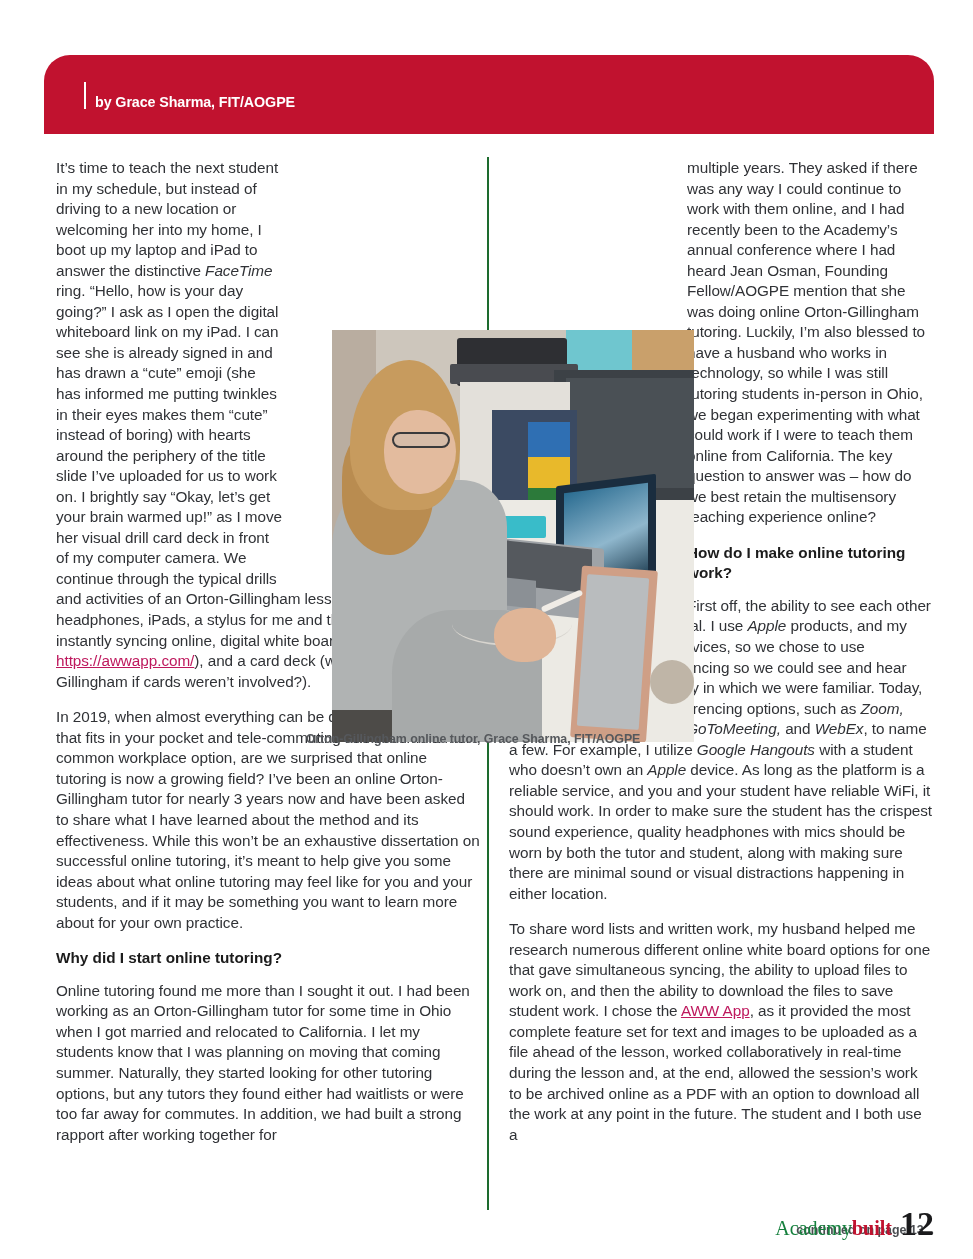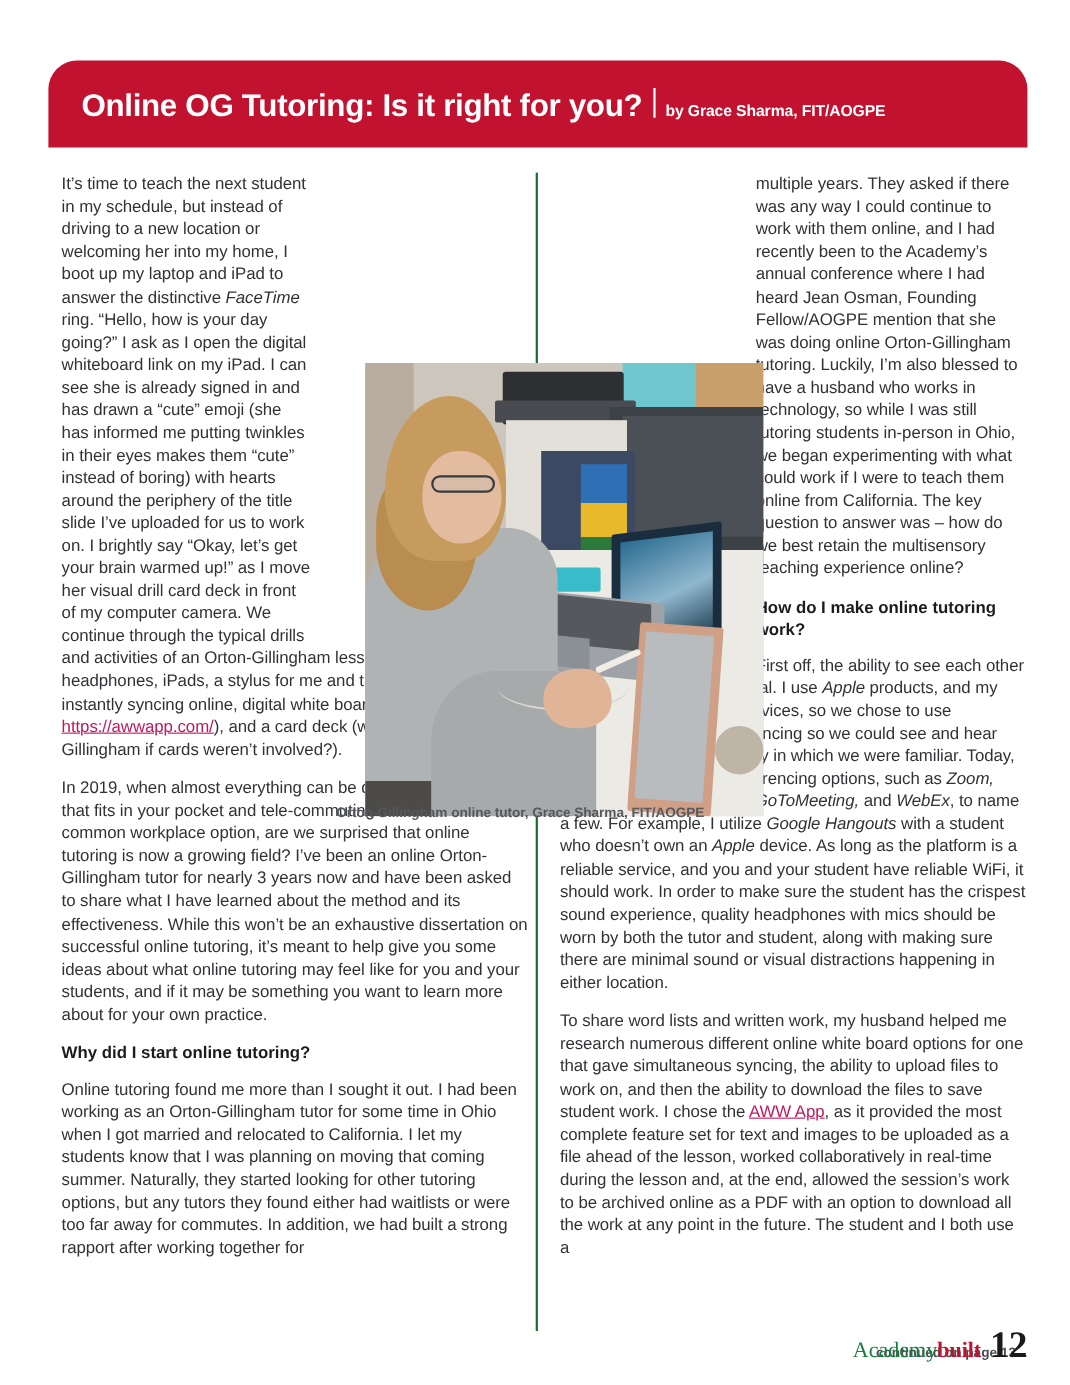--- a/index.html
+++ b/index.html
@@ -207,21 +207,20 @@
   }
   #brand-academy{ font-size:20px; color:#15803d; }
   #brand-news{ font-size:20px; color:#c1122f; font-weight:bold; }
   #page-number{ font-size:34px; color:#1a1a1c; font-weight:bold; margin-left:8px; }
 </style>
 </head>
 <body>
 
 <div id="header-banner">
   <div id="header-inner">
-    <span id="article-title">Online OG Tutoring: Is it right for you?</span>
     <span id="title-divider"></span>
     <span id="article-byline">by Grace Sharma, FIT/AOGPE</span>
   </div>
 </div>
 
 <div id="column-divider"></div>
 
 <div id="left-column" class="col">
   <p>
     <span id="left-float-spacer"></span>

